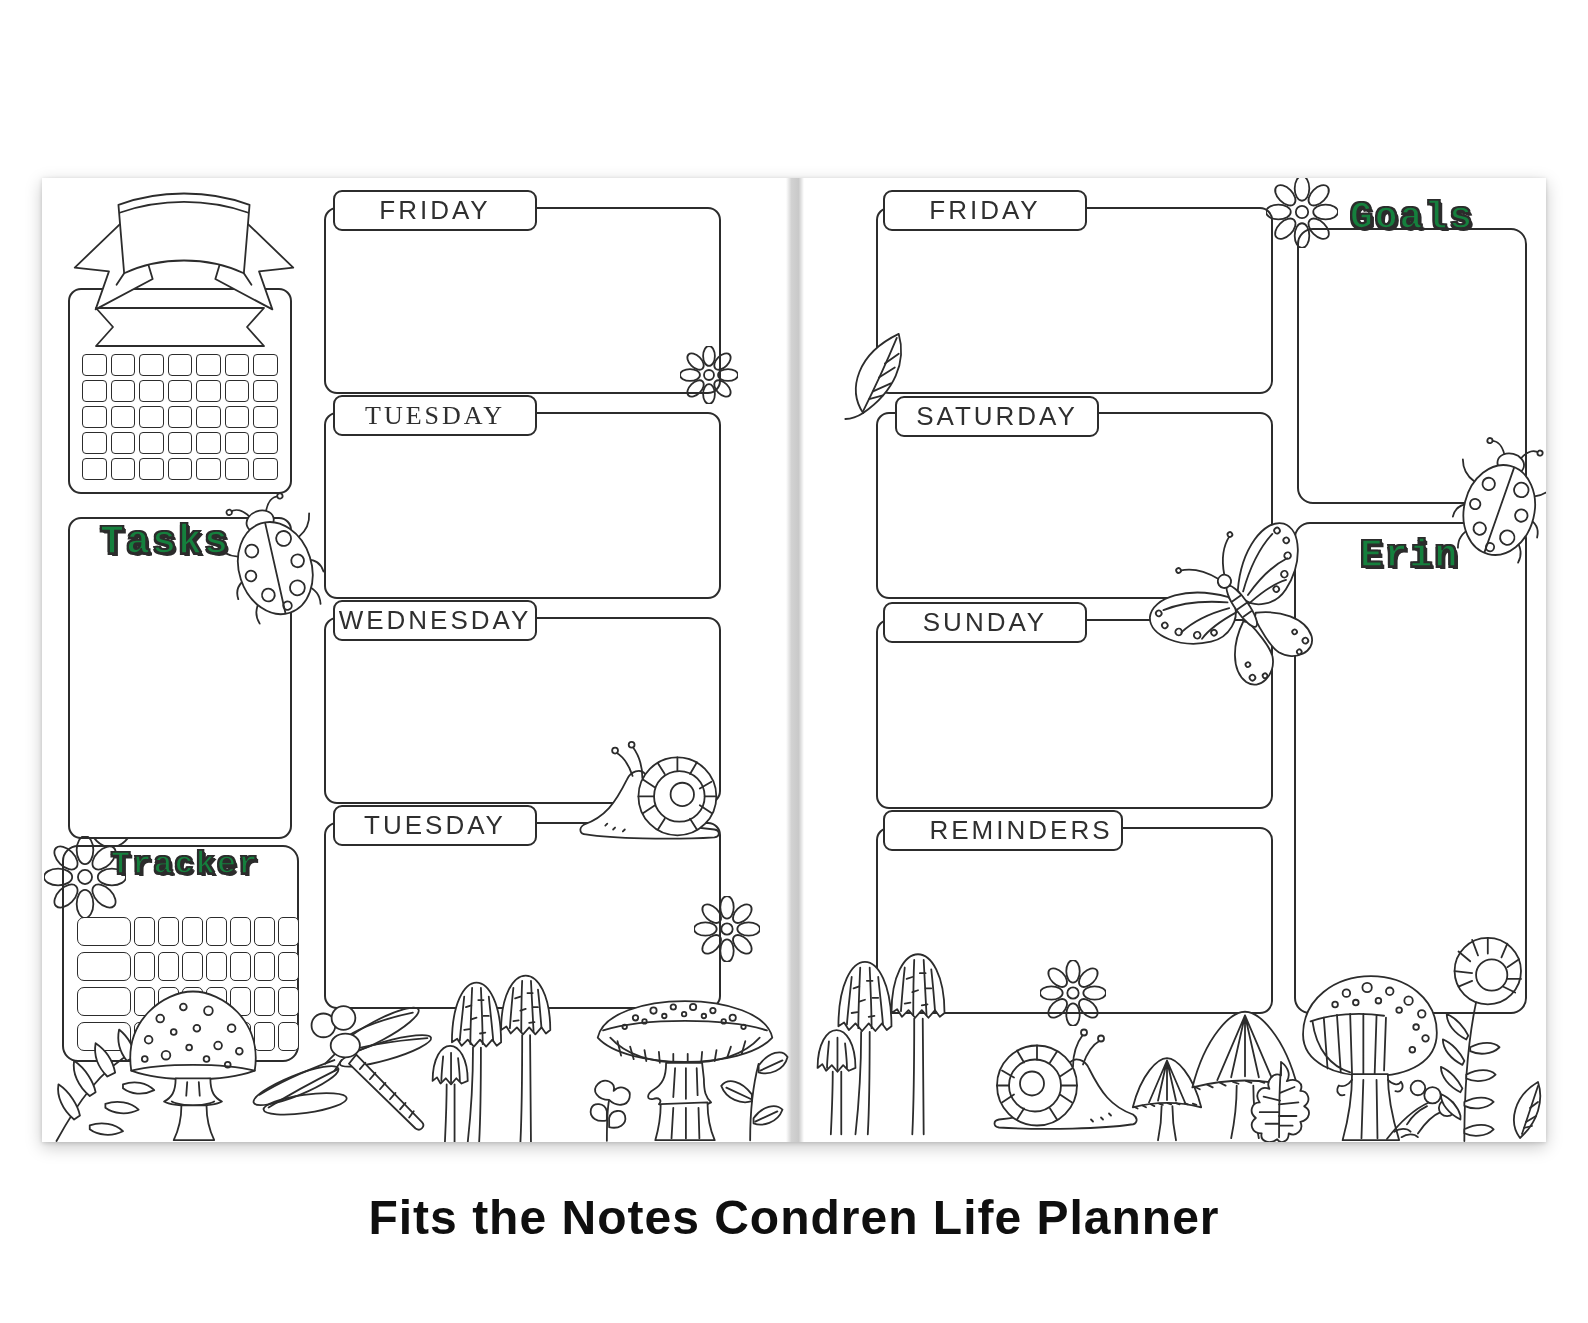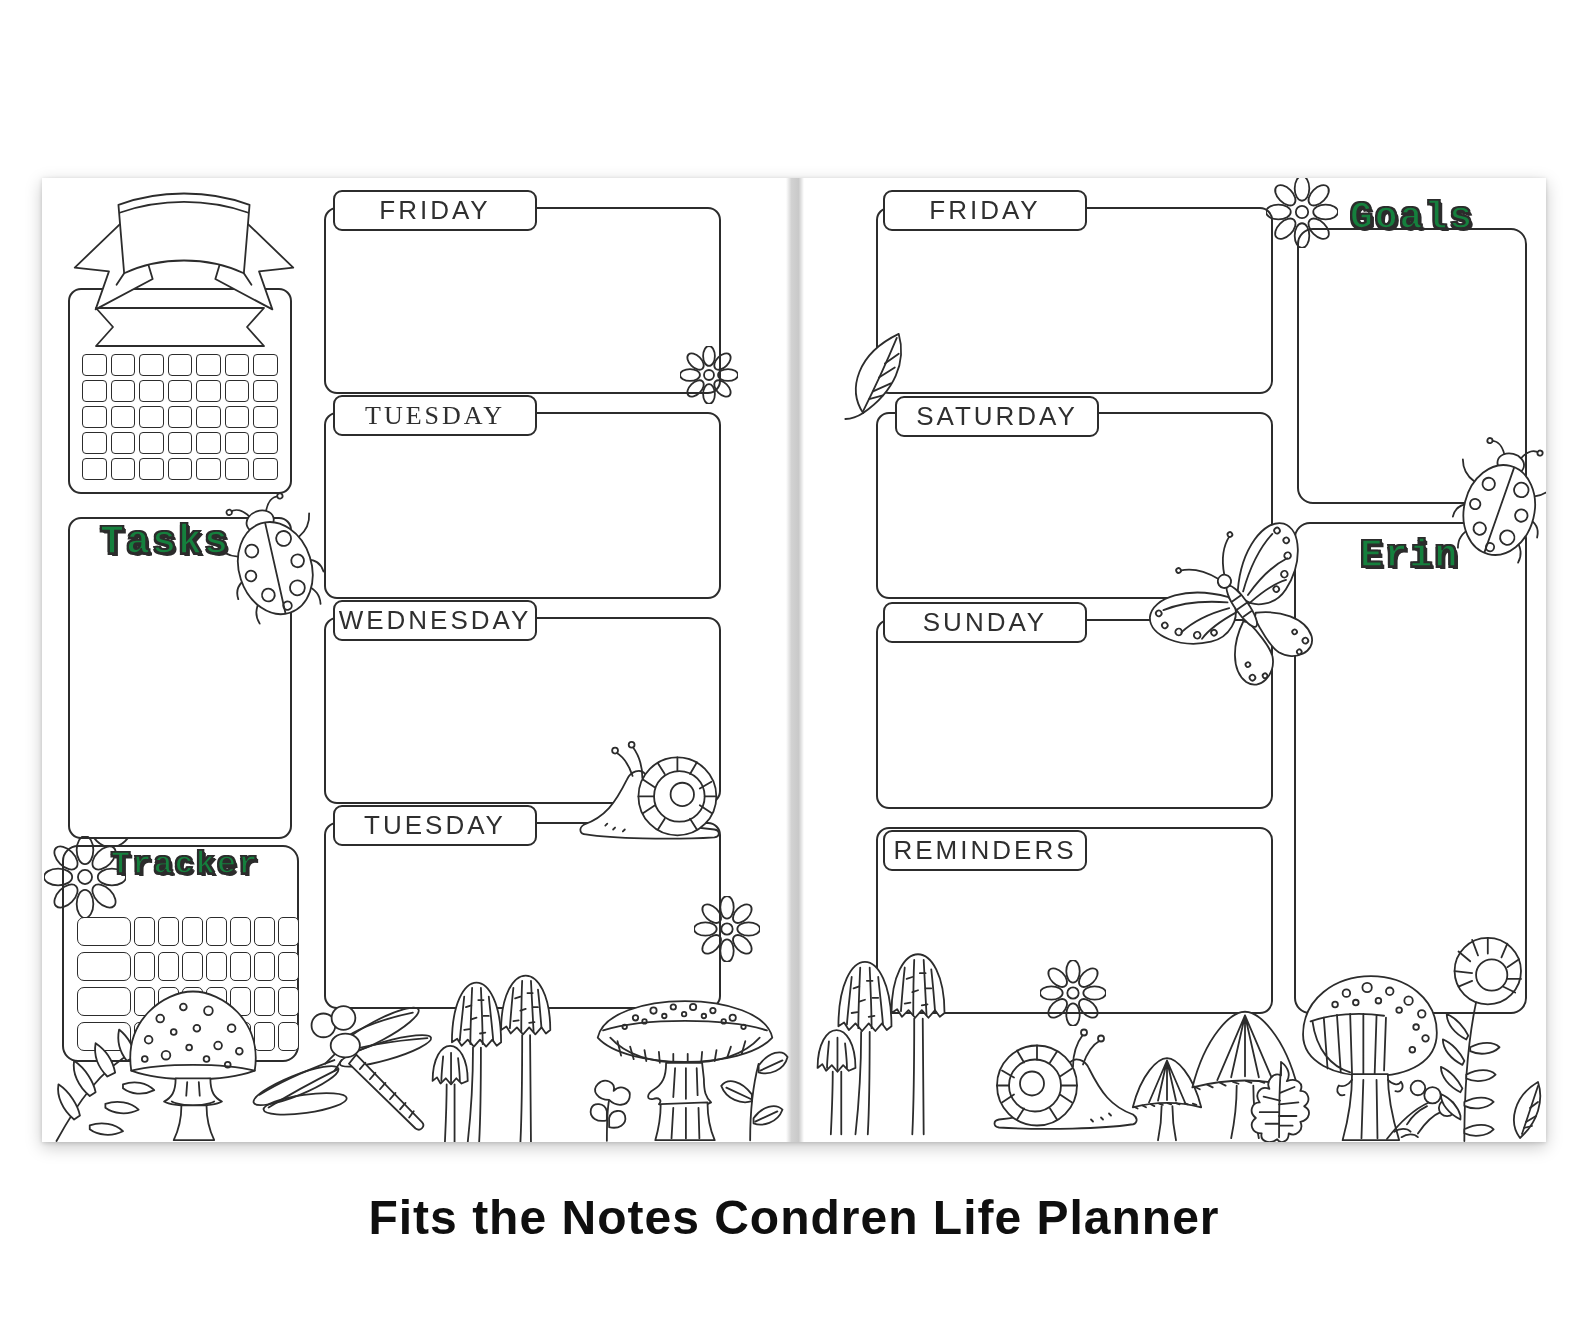--- a/index.html
+++ b/index.html
@@ -429,21 +429,21 @@
       <div class="tab" style="left:841px;top:218px;margin-left:12px;">
         <span>SATURDAY</span>
         </div>
 
       <div class="lbox" style="left:834px;top:441px;width:393px;height:186px;"></div>
       <div class="tab" style="left:841px;top:424px;">
         <span>SUNDAY</span>
         </div>
 
       <div class="lbox" style="left:834px;top:649px;width:393px;height:183px;"></div>
-      <div class="tab" style="left:841px;top:652px;">
+      <div class="tab" style="left:841px;top:632px;padding-left:36px;">
         <span>REMINDERS</span>
         </div>
 
       <div class="lbox" style="left:1255px;top:50px;width:226px;height:272px;border-radius:16px;"></div>
       <div class="bubble" style="left:1308px;top:18px;font-size:38px;">Goals</div>
       <div class="circle-col" style="left:1268px;top:76px;">
           <div class="ring ring-36"></div>
           <div class="ring ring-36"></div>
           <div class="ring ring-36"></div>
           <div class="ring ring-36"></div>

